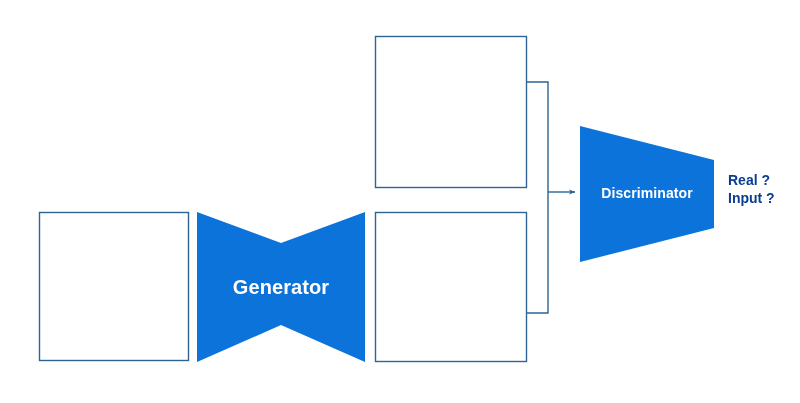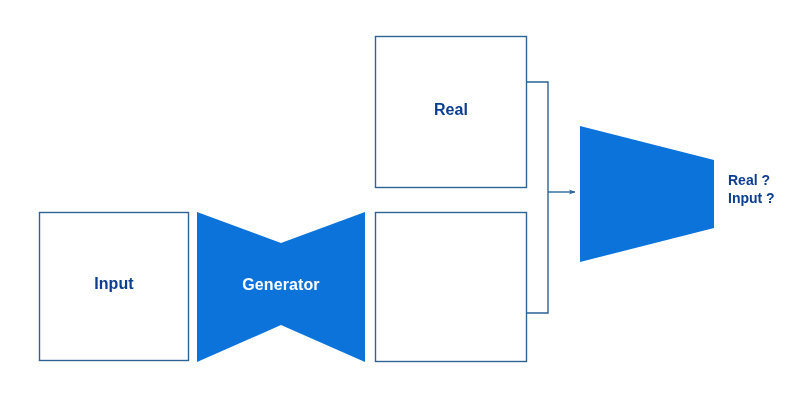--- a/index.html
+++ b/index.html
@@ -47,21 +47,21 @@
     left: 39px;
     top: 275px;
     width: 150px;
     font-size: 16px;
   }
   
   #label-generator {
     left: 197px;
     top: 276px;
     width: 168px;
-    font-size: 16px;
+    font-size: 20px;
   }
   
   #label-real {
     left: 375px;
     top: 101px;
     width: 152px;
     font-size: 16px;
   }
   
   #label-fake {
@@ -117,26 +117,25 @@
     <path d="M 527 82 L 548 82 L 548 192" fill="none" stroke="#2d6395" stroke-width="1.4"></path>
 
     <path d="M 527 313 L 548 313 L 548 192" fill="none" stroke="#2d6395" stroke-width="1.4"></path>
 
     <line x1="548" y1="192" x2="575" y2="192" stroke="#2d6395" stroke-width="1.4" marker-end="url(#arrowhead)"></line>
 
     <path id="shape-discriminator" d="M 580 126 L 714 160 L 714 228 L 580 262 Z" fill="#0b73d9" stroke="none"></path>
 
   </svg>
 
-  <div class="node-label label-dark" id="label-input">Input</div>
 
   <div class="node-label label-light" id="label-generator">Generator</div>
 
-  <div class="node-label label-dark" id="label-real">Real</div>
 
 
+  <div class="node-label label-light" id="label-discriminator">Discriminator</div>
 
   <div id="output-question">
     <span>Real ?</span>
     <span>Input ?</span>
   </div>
 
 </div>
 
 </body></html>

